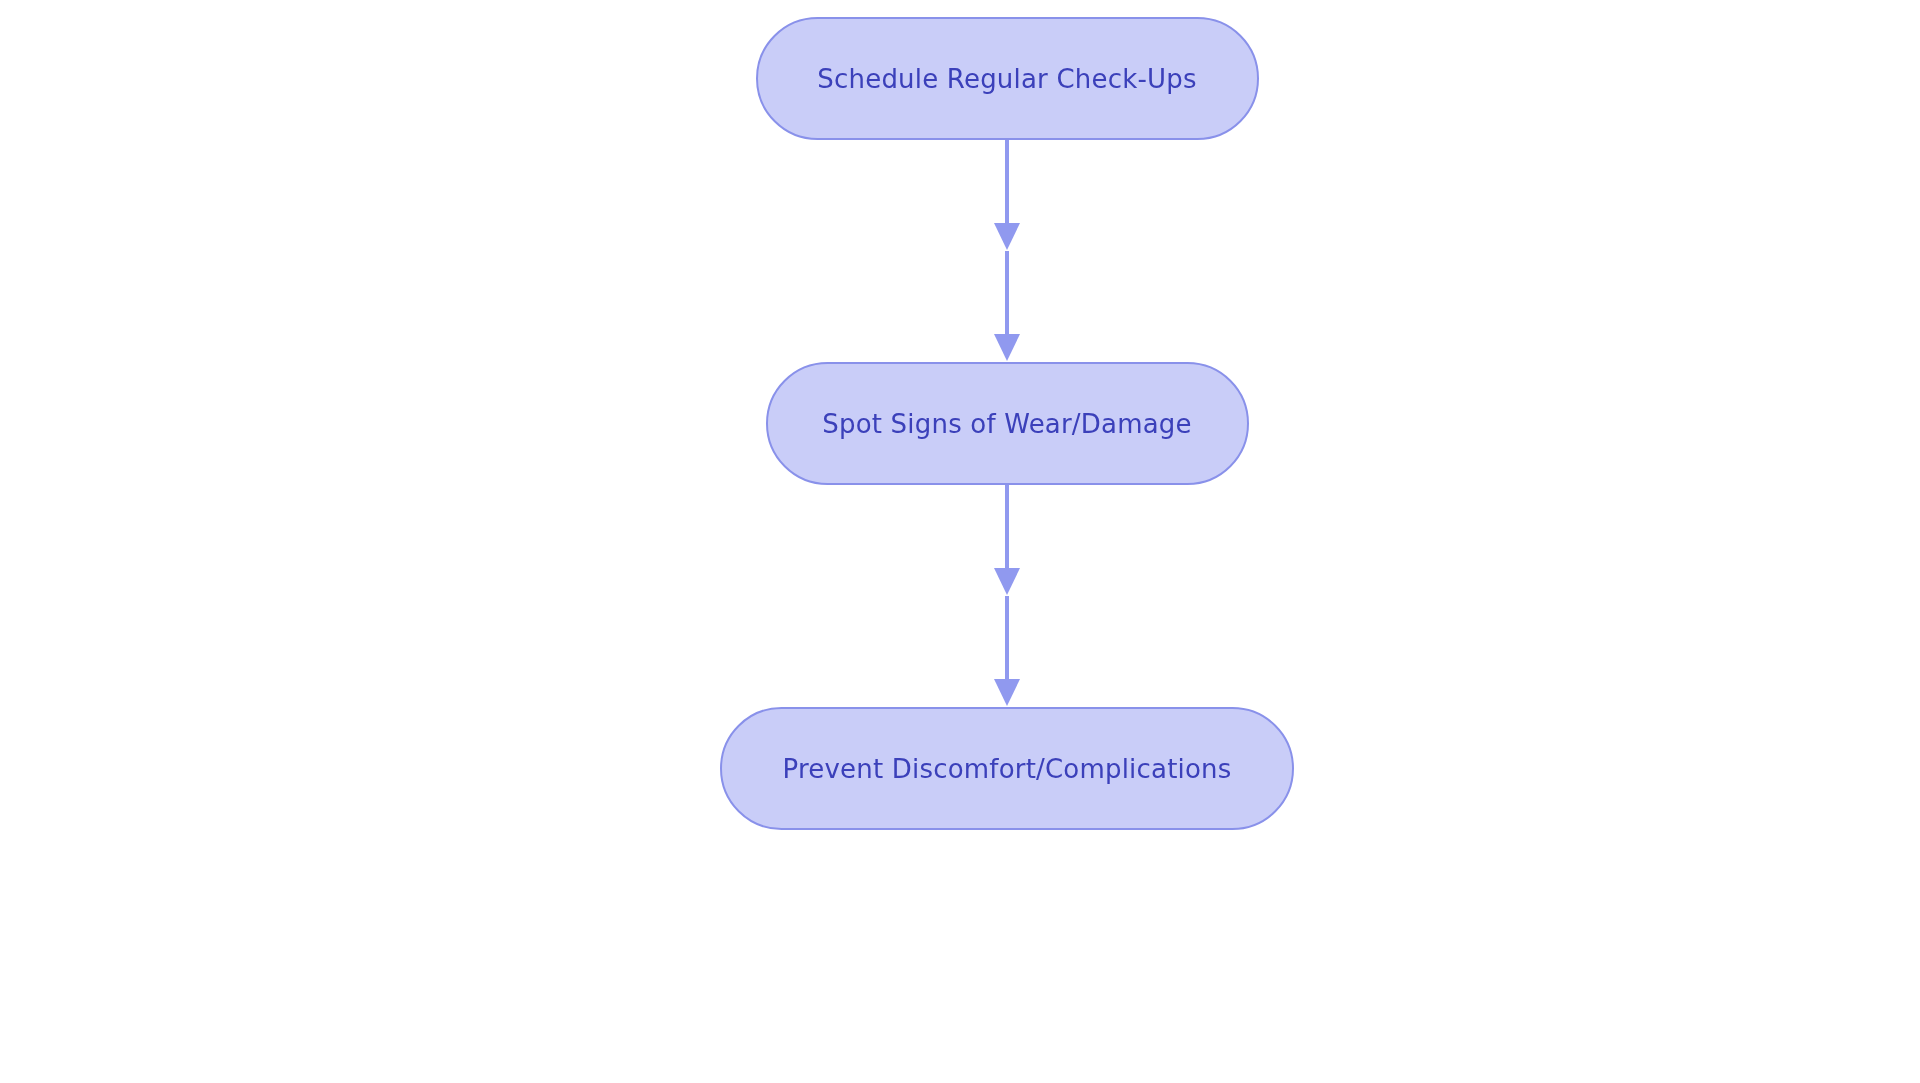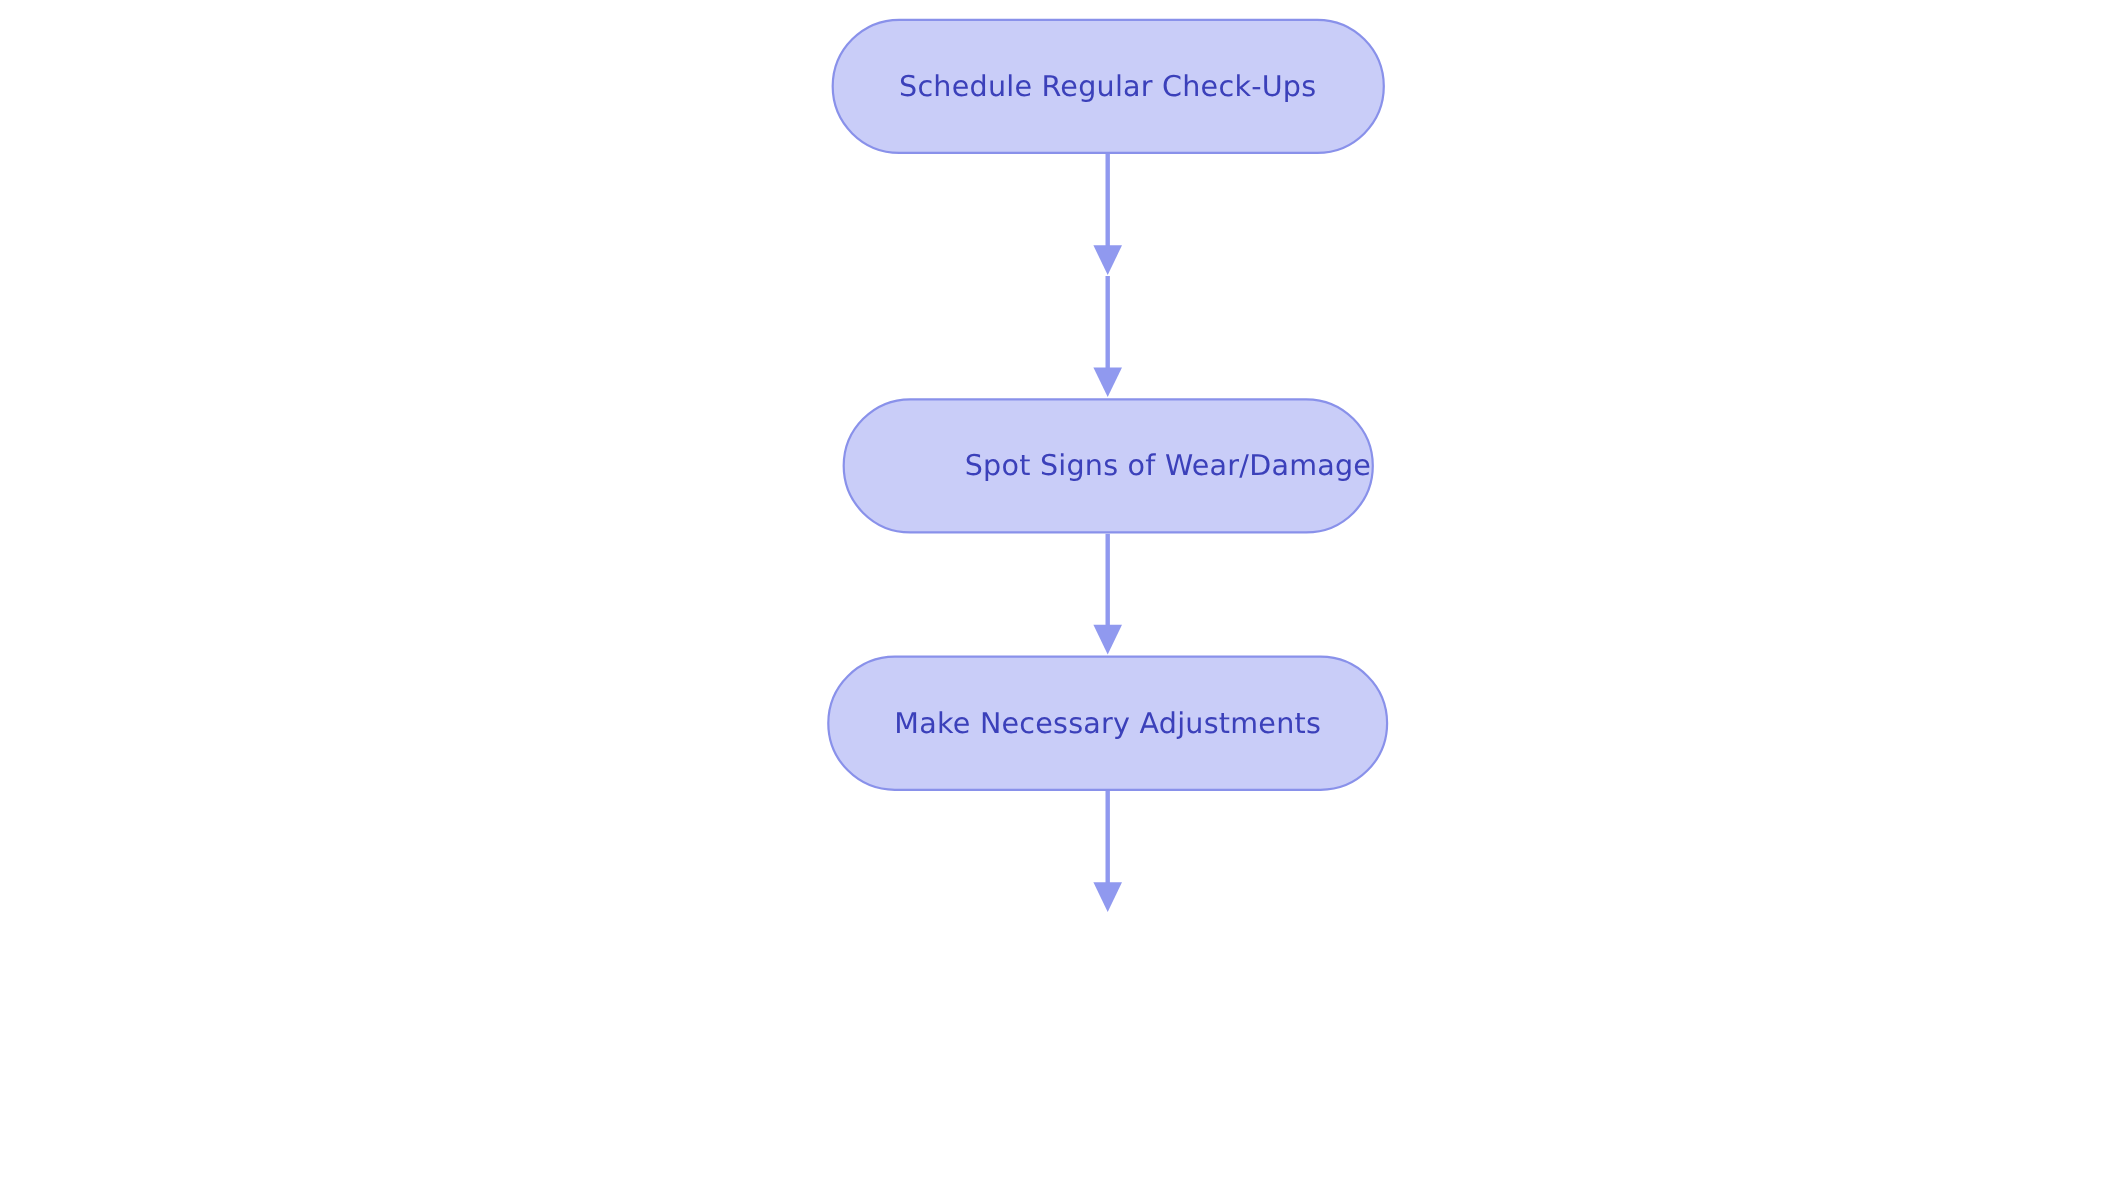--- a/index.html
+++ b/index.html
@@ -28,21 +28,21 @@
     flex:0 0 auto;
   }
   .node .label{
     font-size:26px;
     color:var(--text);
     letter-spacing:0.2px;
     white-space:nowrap;
   }
   .node.n1{width:503px;}
   .node.n2{width:373px;}
-  .node.n3{width:483px;justify-content:flex-end;}
+  .node.n3{width:483px;}
   .node.n4{width:510px;}
   .node.n5{width:574px;}
   .arrow{
     width:32px;height:111px;
     flex:0 0 auto;
     display:block;
   }
 </style>
 </head>
 <body>
@@ -66,23 +66,23 @@
 
   <div class="node n3">
     <span class="label">Spot Signs of Wear/Damage</span>
   </div>
 
   <svg class="arrow" viewBox="0 0 32 111">
     <line x1="16" y1="0" x2="16" y2="86" stroke-width="4" stroke="#9099ef"></line>
     <polygon points="3,83 29,83 16,110" fill="#9099ef"></polygon>
   </svg>
 
-  <div class="node n4">
-    <span class="label">Make Necessary Adjustments</span>
-  </div>
 
   <svg class="arrow" viewBox="0 0 32 111">
     <line x1="16" y1="0" x2="16" y2="86" stroke-width="4" stroke="#9099ef"></line>
     <polygon points="3,83 29,83 16,110" fill="#9099ef"></polygon>
   </svg>
 
+  <div class="node n5">
+    <span class="label">Prevent Discomfort/Complications</span>
+  </div>
 
 </div>
 
 </body></html>

